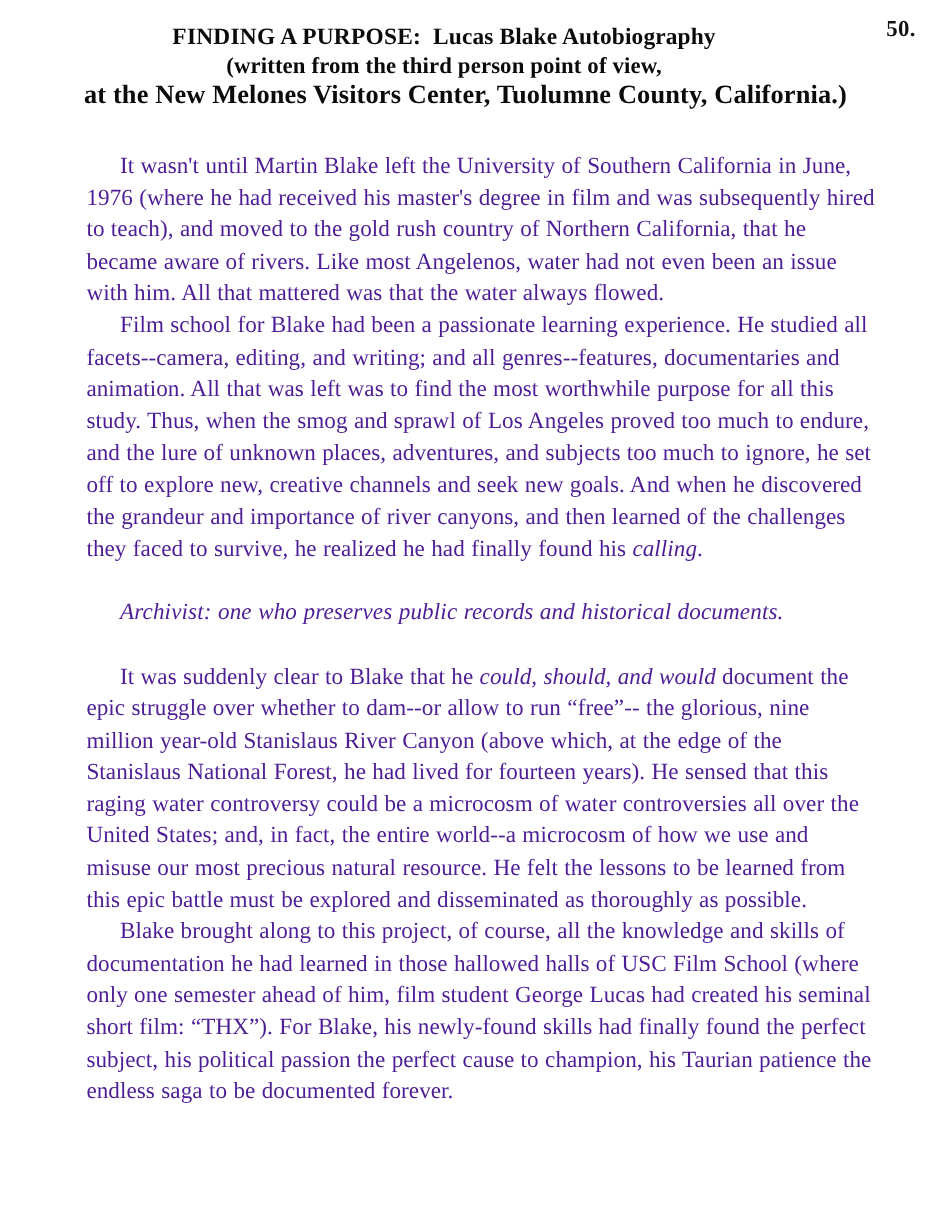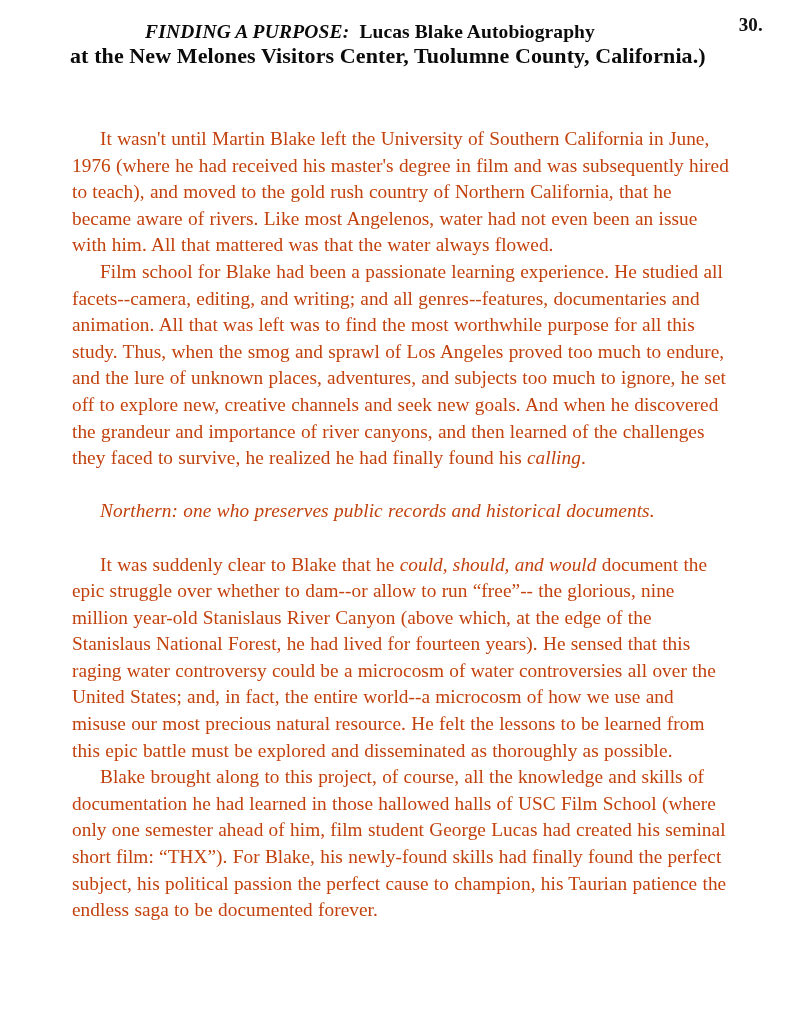--- a/index.html
+++ b/index.html
@@ -45,37 +45,36 @@
     font-size: 19.5px;
     line-height: 23.5px;
     color: #0b0b0b;
     letter-spacing: 0.1px;
   }
   .heading .title-line {
     display: block;
     white-space: nowrap;
   }
   .heading .title-em {
-    font-style: italic;
     font-weight: bold;
     letter-spacing: 0.2px;
   }
   .heading .line-2 { font-size: 19px; }
   .heading .line-3 { font-size: 19px; }
   .heading .line-4 { font-size: 22px; }
 
   
   .body-text {
     position: absolute;
     top: 126px;
     left: 72px;
     width: 660px;
     font-size: 19.3px;
     line-height: 26.6px;
-    color: #c2410c;
+    color: #4c1d95;
     letter-spacing: 0.05px;
     word-spacing: 0.4px;
   }
 
   .para {
     margin: 0;
     text-indent: 28px;
     text-align: left;
   }
 
@@ -97,36 +96,37 @@
   
   .body-text, .heading, .page-number {
     -webkit-font-smoothing: antialiased;
   }
 </style>
 </head>
 <body>
 
 <div class="page">
 
-  <div class="page-number">30.</div>
+  <div class="page-number">50.</div>
 
   <div class="heading">
     <span class="title-line line-1"><span class="title-em">FINDING A PURPOSE:</span>&nbsp; <span>Lucas Blake Autobiography</span></span>
+    <span class="title-line line-2">(written from the third person point of view,</span>
     <span class="title-line line-4">at the New Melones Visitors Center, Tuolumne County, California.)</span>
   </div>
 
   <div class="body-text">
 
     <p class="para"><span>It wasn't until Martin Blake left the University of Southern California in June, 1976  (where he had received his master's degree in film and was subsequently hired to teach), and moved to the gold rush country of Northern California, that he became aware of rivers.  Like most Angelenos, water had  not even been an issue with him.  All that mattered was that the water always flowed.</span></p>
 
     <p class="para"><span>Film school for Blake had been a passionate learning experience.  He studied all facets--camera, editing, and writing;  and all genres--features, documentaries and animation.  All that was left was to find the most worthwhile purpose for all this study.  Thus, when the smog and sprawl of Los Angeles proved too much to endure, and the lure of unknown places, adventures, and subjects too much to ignore, he set off to explore new, creative channels and seek new goals. And when he discovered the grandeur and importance of river canyons, and then learned of the challenges they faced to survive, he realized he had finally found his </span><em>calling</em><span>.</span></p>
 
     <div class="spacer-before-definition"></div>
 
-    <p class="definition"><span>Northern:</span><span>  one who preserves public records and historical documents.</span></p>
+    <p class="definition"><span>Archivist:</span><span>  one who preserves public records and historical documents.</span></p>
 
     <div class="spacer-after-definition"></div>
 
     <p class="para"><span>It was suddenly clear to Blake that he </span><em>could, should, and would</em><span> document the epic struggle over whether to dam--or allow to run “free”-- the glorious, nine million year-old Stanislaus River Canyon (above which, at the edge of the Stanislaus National Forest, he had lived for fourteen years).  He sensed that this raging water controversy could be a microcosm of water controversies all over the United States; and, in fact, the entire world--a microcosm of how we use and misuse our most precious natural resource.  He  felt the lessons to be learned from this epic battle must be explored and disseminated as thoroughly as possible.</span></p>
 
     <p class="para"><span>Blake brought along to this project, of course, all the knowledge and skills of documentation he had learned in those hallowed halls of USC Film School (where only one semester ahead of him, film student George Lucas had created his seminal short film:  “THX”).  For Blake, his newly-found skills had finally found the perfect subject, his political passion the perfect cause to champion, his Taurian patience the endless saga to be documented forever.</span></p>
 
   </div>
 
 </div>

